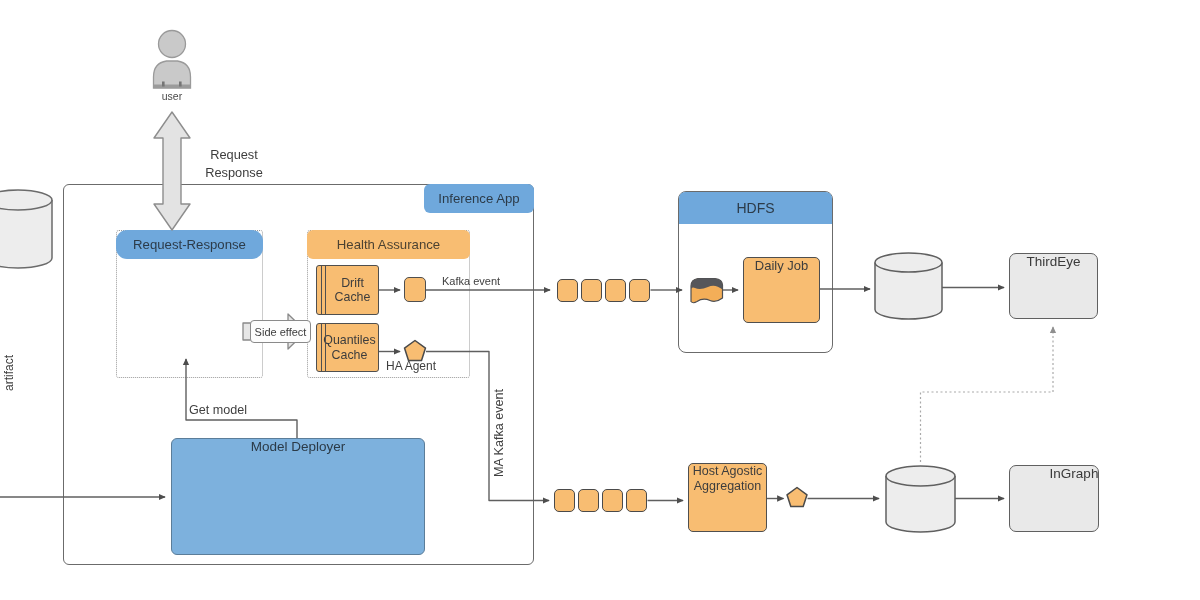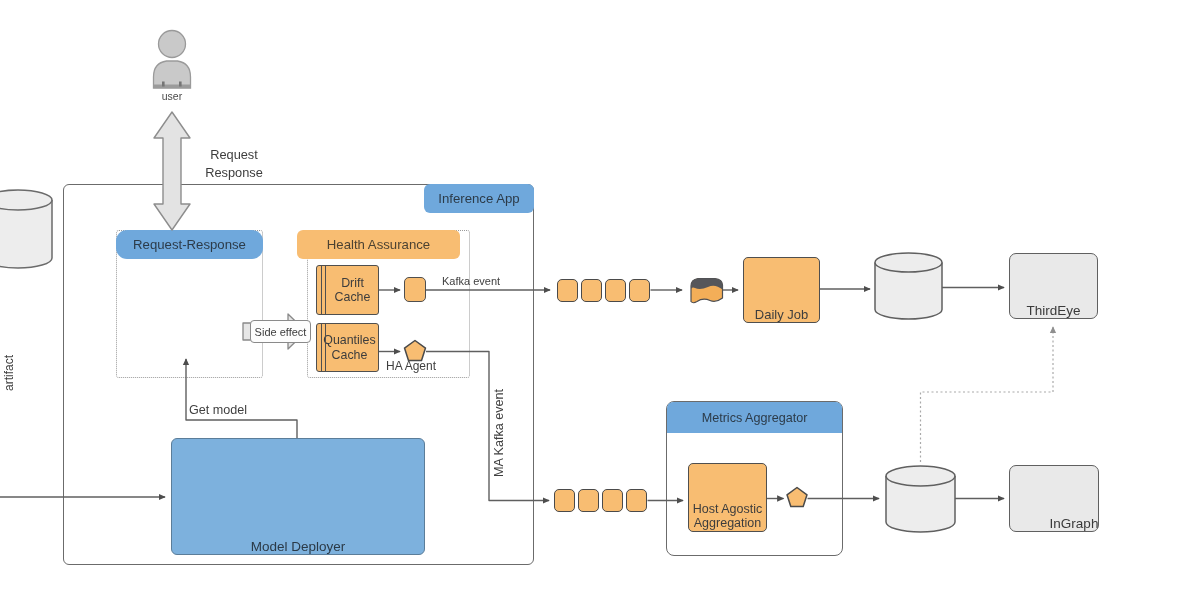--- a/index.html
+++ b/index.html
@@ -1,19 +1,19 @@
 <!DOCTYPE html>
 <html><head>
 <meta charset="utf-8">
 <style>
   html,body{margin:0;padding:0;background:#fff;}
   #canvas{position:relative;width:1200px;height:600px;background:#ffffff;overflow:hidden;
           font-family:"Liberation Sans",sans-serif;color:#3d3d3d;}
   .abs{position:absolute;box-sizing:border-box;}
-  .flexc{display:flex;align-items:flex-end;justify-content:center;text-align:center;}
+  .flexc{display:flex;align-items:flex-start;justify-content:center;text-align:center;}
   
   .big-frame{border:1.6px solid #6b6b6b;border-radius:6px;background:transparent;}
   .container{border:1.6px solid #6b6b6b;border-radius:8px;background:#ffffff;}
   .section-header{position:absolute;left:0;top:0;right:0;background:#6fa8dc;color:#2c3b49;
                   border-radius:6px 6px 0 0;display:flex;align-items:center;justify-content:center;}
   .group{border:1.6px dotted #9a9a9a;border-radius:3px;background:transparent;}
   .chip{border-radius:6px;display:flex;align-items:center;justify-content:center;font-size:13.2px;}
   .blue-chip{background:#6fa8dc;color:#2c3b49;}
   .orange-chip{background:#f8bd72;color:#4c4232;}
   
@@ -41,50 +41,50 @@
   <div class="abs chip blue-chip" style="left:424px;top:184px;width:110px;height:29px;">
       <span>Inference App</span>
     </div>
 
   <div class="abs group" style="left:116px;top:230px;width:147px;height:148px;"></div>
   <div class="abs chip blue-chip" style="left:116px;top:230px;width:147px;height:29px;border-radius:11px;">
       <span>Request-Response</span>
     </div>
 
   <div class="abs group" style="left:307px;top:230px;width:163px;height:148px;"></div>
-  <div class="abs chip orange-chip" style="left:297px;top:230px;width:163px;height:29px;">
+  <div class="abs chip orange-chip" style="left:307px;top:230px;width:163px;height:29px;">
       <span>Health Assurance</span>
     </div>
 
   <div class="storage" style="left:316px;top:265px;width:63px;height:50px;padding-left:10px;">
     <span class="vline" style="left:4px;"></span>
     <span class="vline" style="left:8px;"></span>
     <span>Drift Cache</span>
   </div>
   <div class="storage" style="left:316px;top:323px;width:63px;height:49px;padding-left:4px;">
     <span class="vline" style="left:4px;"></span>
     <span class="vline" style="left:8px;"></span>
     <span>Quantiles Cache</span>
   </div>
 
   <div class="abs obox" style="left:404px;top:277px;width:22px;height:25px;"></div>
 
   <div class="abs flexc" style="left:171px;top:438px;width:254px;height:117px;background:#7db1dd;border:1.6px solid #5b7d99;border-radius:6px;color:#2b3a47;font-size:13.5px;">
       <span>Model Deployer</span>
     </div>
 
+  <div class="abs container" style="left:678px;top:191px;width:155px;height:162px;">
+    <div class="section-header" style="height:32px;font-size:14px;">
+        <span>HDFS</span>
+      </div>
+  </div>
   <div class="abs flexc obox" style="left:743px;top:257px;width:77px;height:66px;font-size:13px;">
       <span>Daily Job</span>
     </div>
 
-  <div class="abs container" style="left:666px;top:401px;width:177px;height:155px;">
-    <div class="section-header" style="height:31px;font-size:12.6px;">
-        <span>Metrics Aggregator</span>
-      </div>
-  </div>
   <div class="abs flexc obox" style="left:688px;top:463px;width:79px;height:69px;font-size:12.5px;">
       <span>Host Agostic Aggregation</span>
     </div>
 
   <div class="abs flexc gbox" style="left:1009px;top:253px;width:89px;height:66px;">
       <span>ThirdEye</span>
     </div>
   <div class="abs flexc gbox" style="left:1009px;top:465px;width:90px;height:67px;padding-left:40px;">
       <span>InGraph</span>
     </div>

